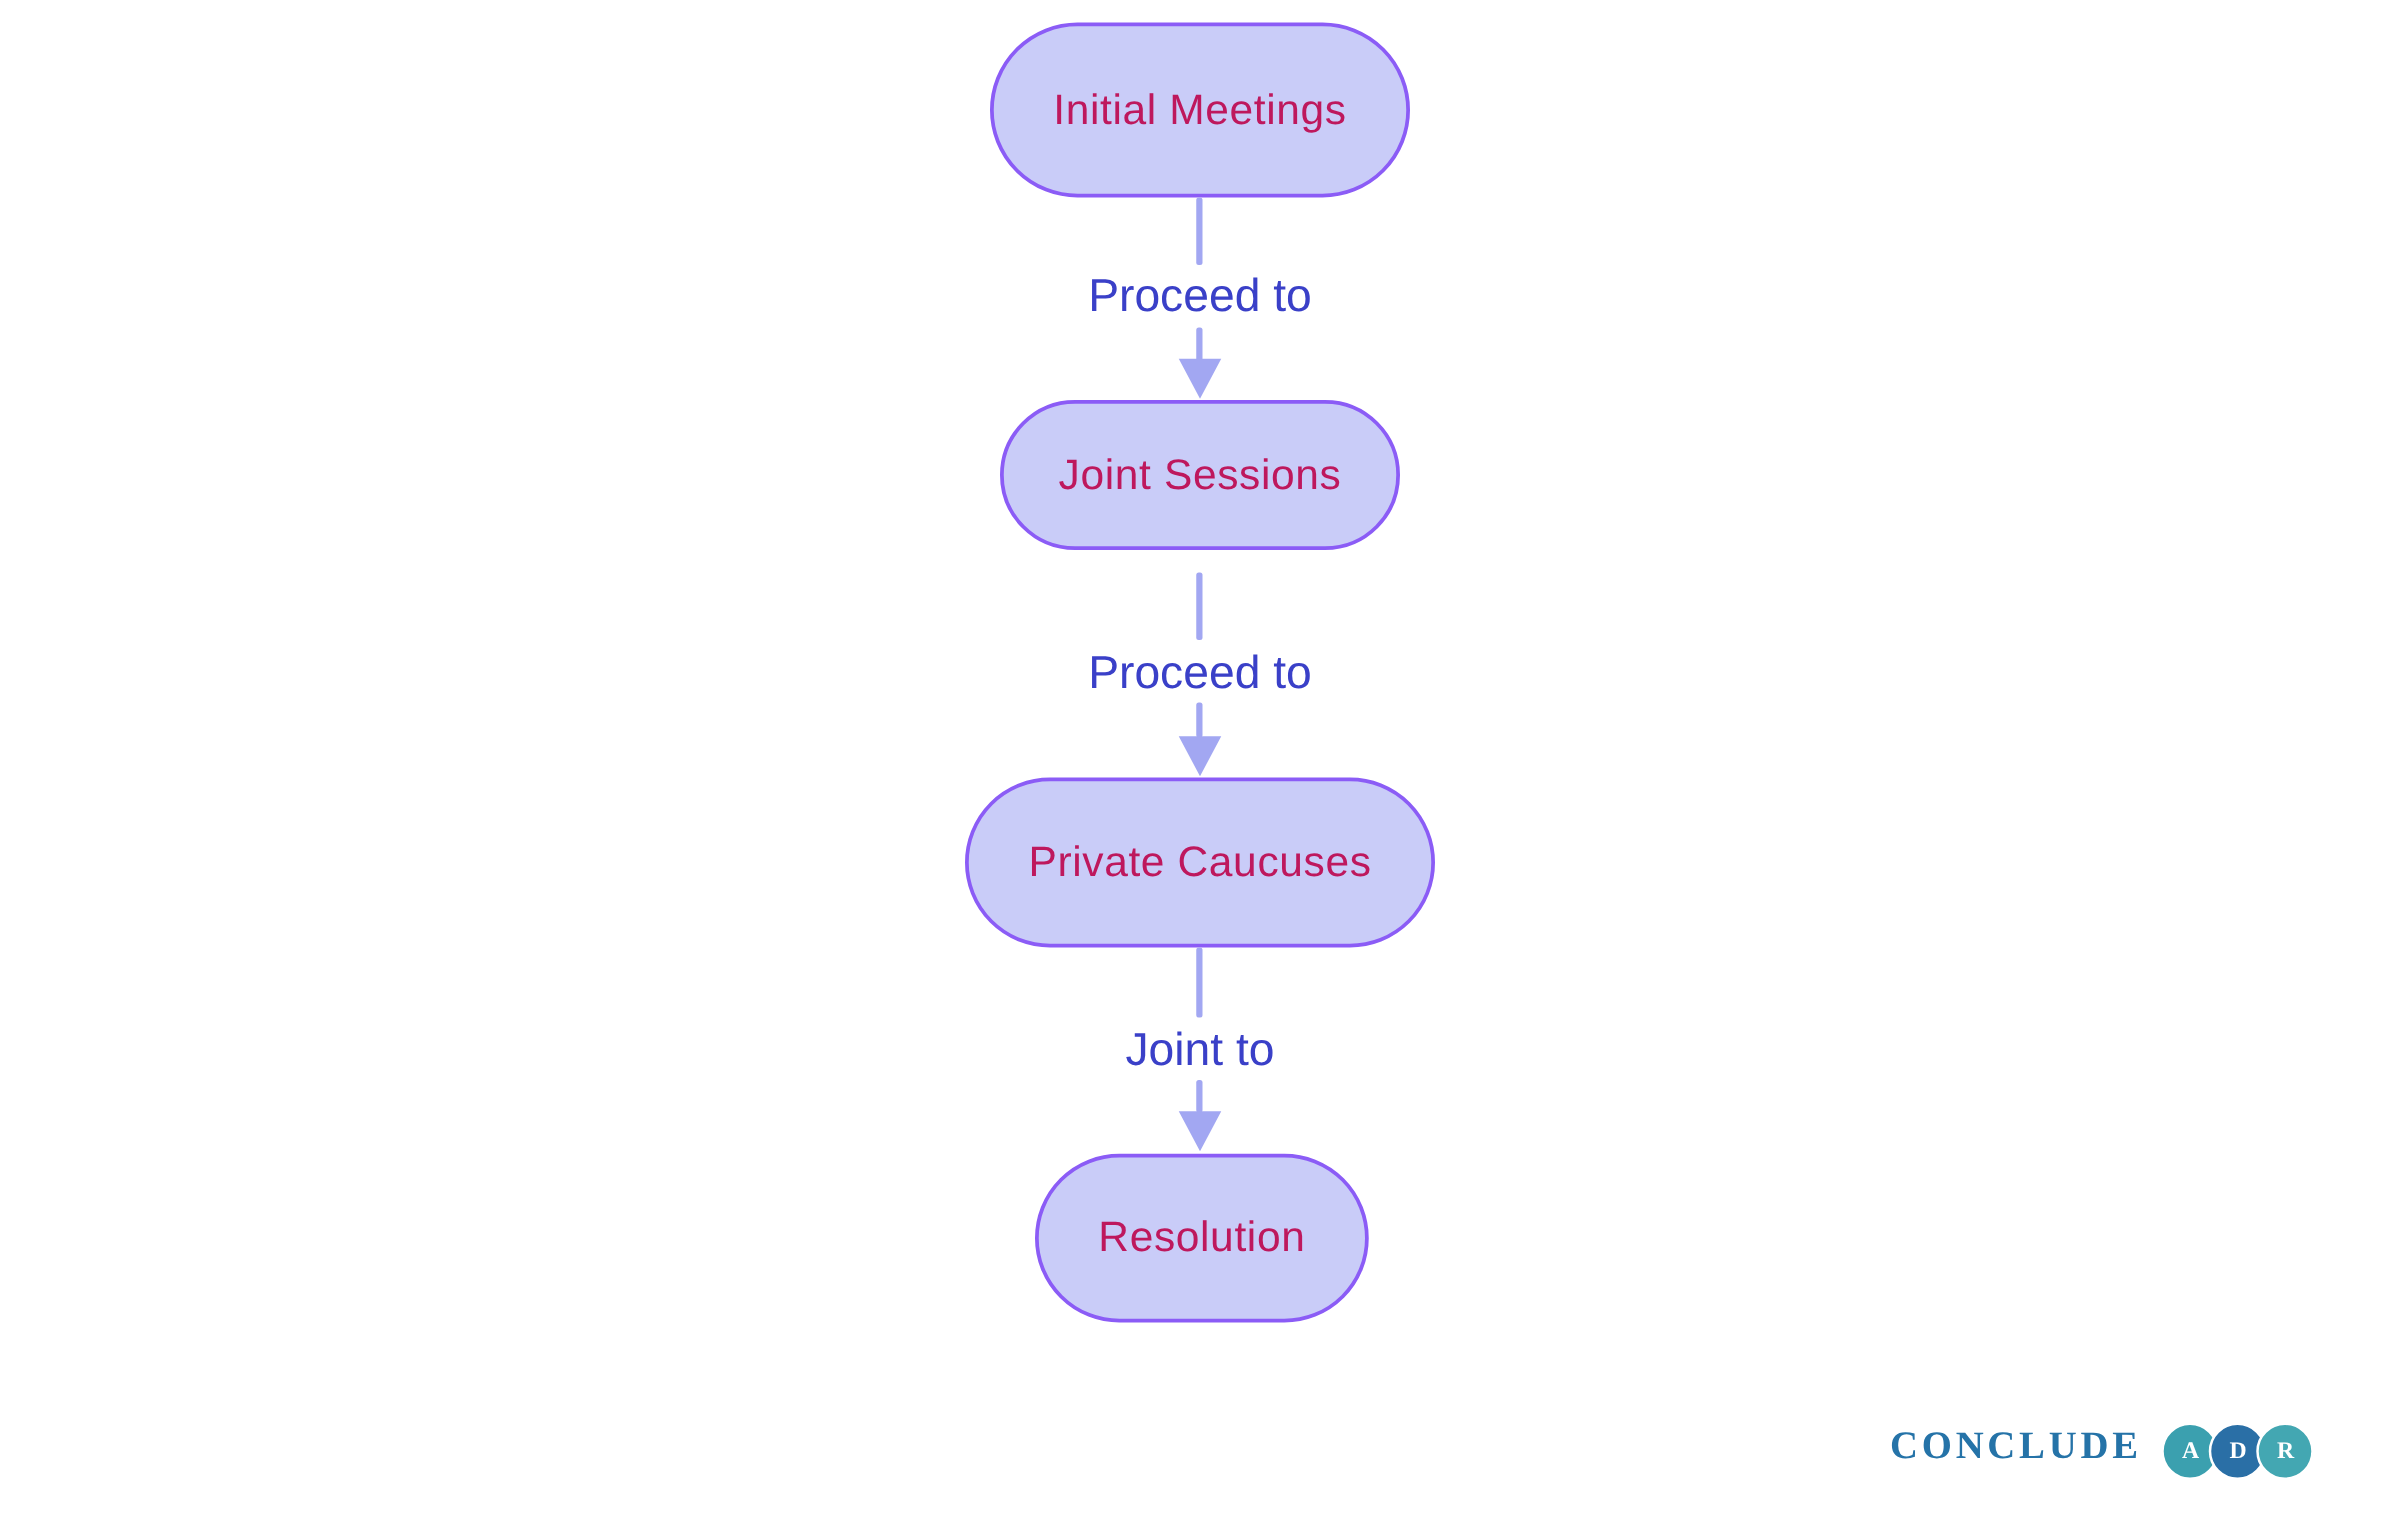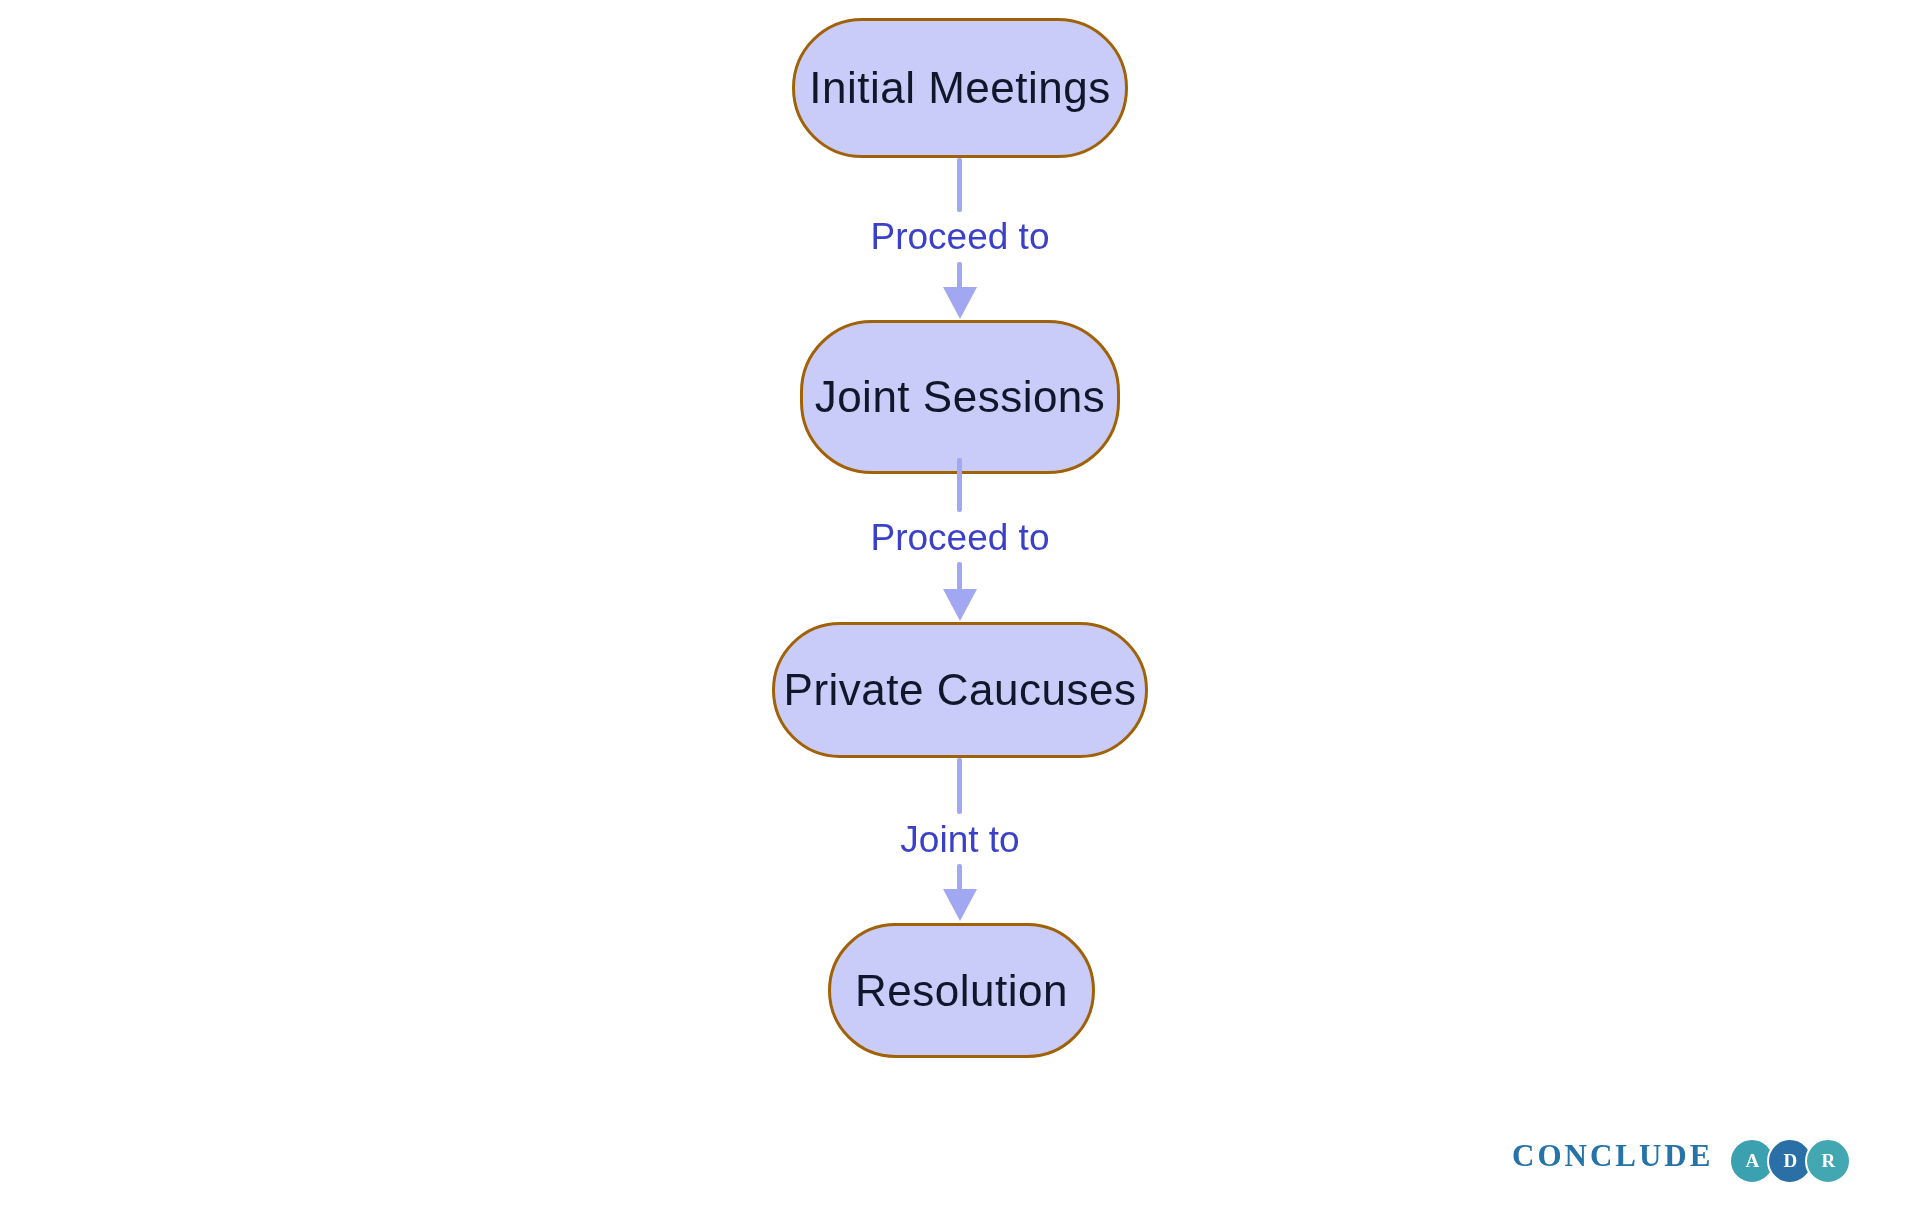--- a/index.html
+++ b/index.html
@@ -8,32 +8,32 @@
     width: 1920px;
     height: 1215px;
     background: #ffffff;
     font-family: "Liberation Sans", sans-serif;
     overflow: hidden;
   }
   
   .node {
     position: absolute;
     background: #c9ccf8;
-    border: 3px solid #a16207;
+    border: 3px solid #8b5cf6;
     border-radius: 72px;
     box-sizing: border-box;
     display: flex;
     align-items: center;
     justify-content: center;
-    color: #0f172a;
-    font-size: 44px;
+    color: #be185d;
+    font-size: 34px;
     letter-spacing: 0.5px;
   }
   .node-1 { left: 792px; top: 18px;  width: 336px; height: 140px; }
-  .node-2 { left: 800px; top: 320px; width: 320px; height: 154px; }
+  .node-2 { left: 800px; top: 320px; width: 320px; height: 120px; }
   .node-3 { left: 772px; top: 622px; width: 376px; height: 136px; }
   .node-4 { left: 828px; top: 923px; width: 267px; height: 135px; }
 
   
   .edge-line {
     position: absolute;
     left: 957px;
     width: 5px;
     background: #a2a7f2;
     border-radius: 2px;

